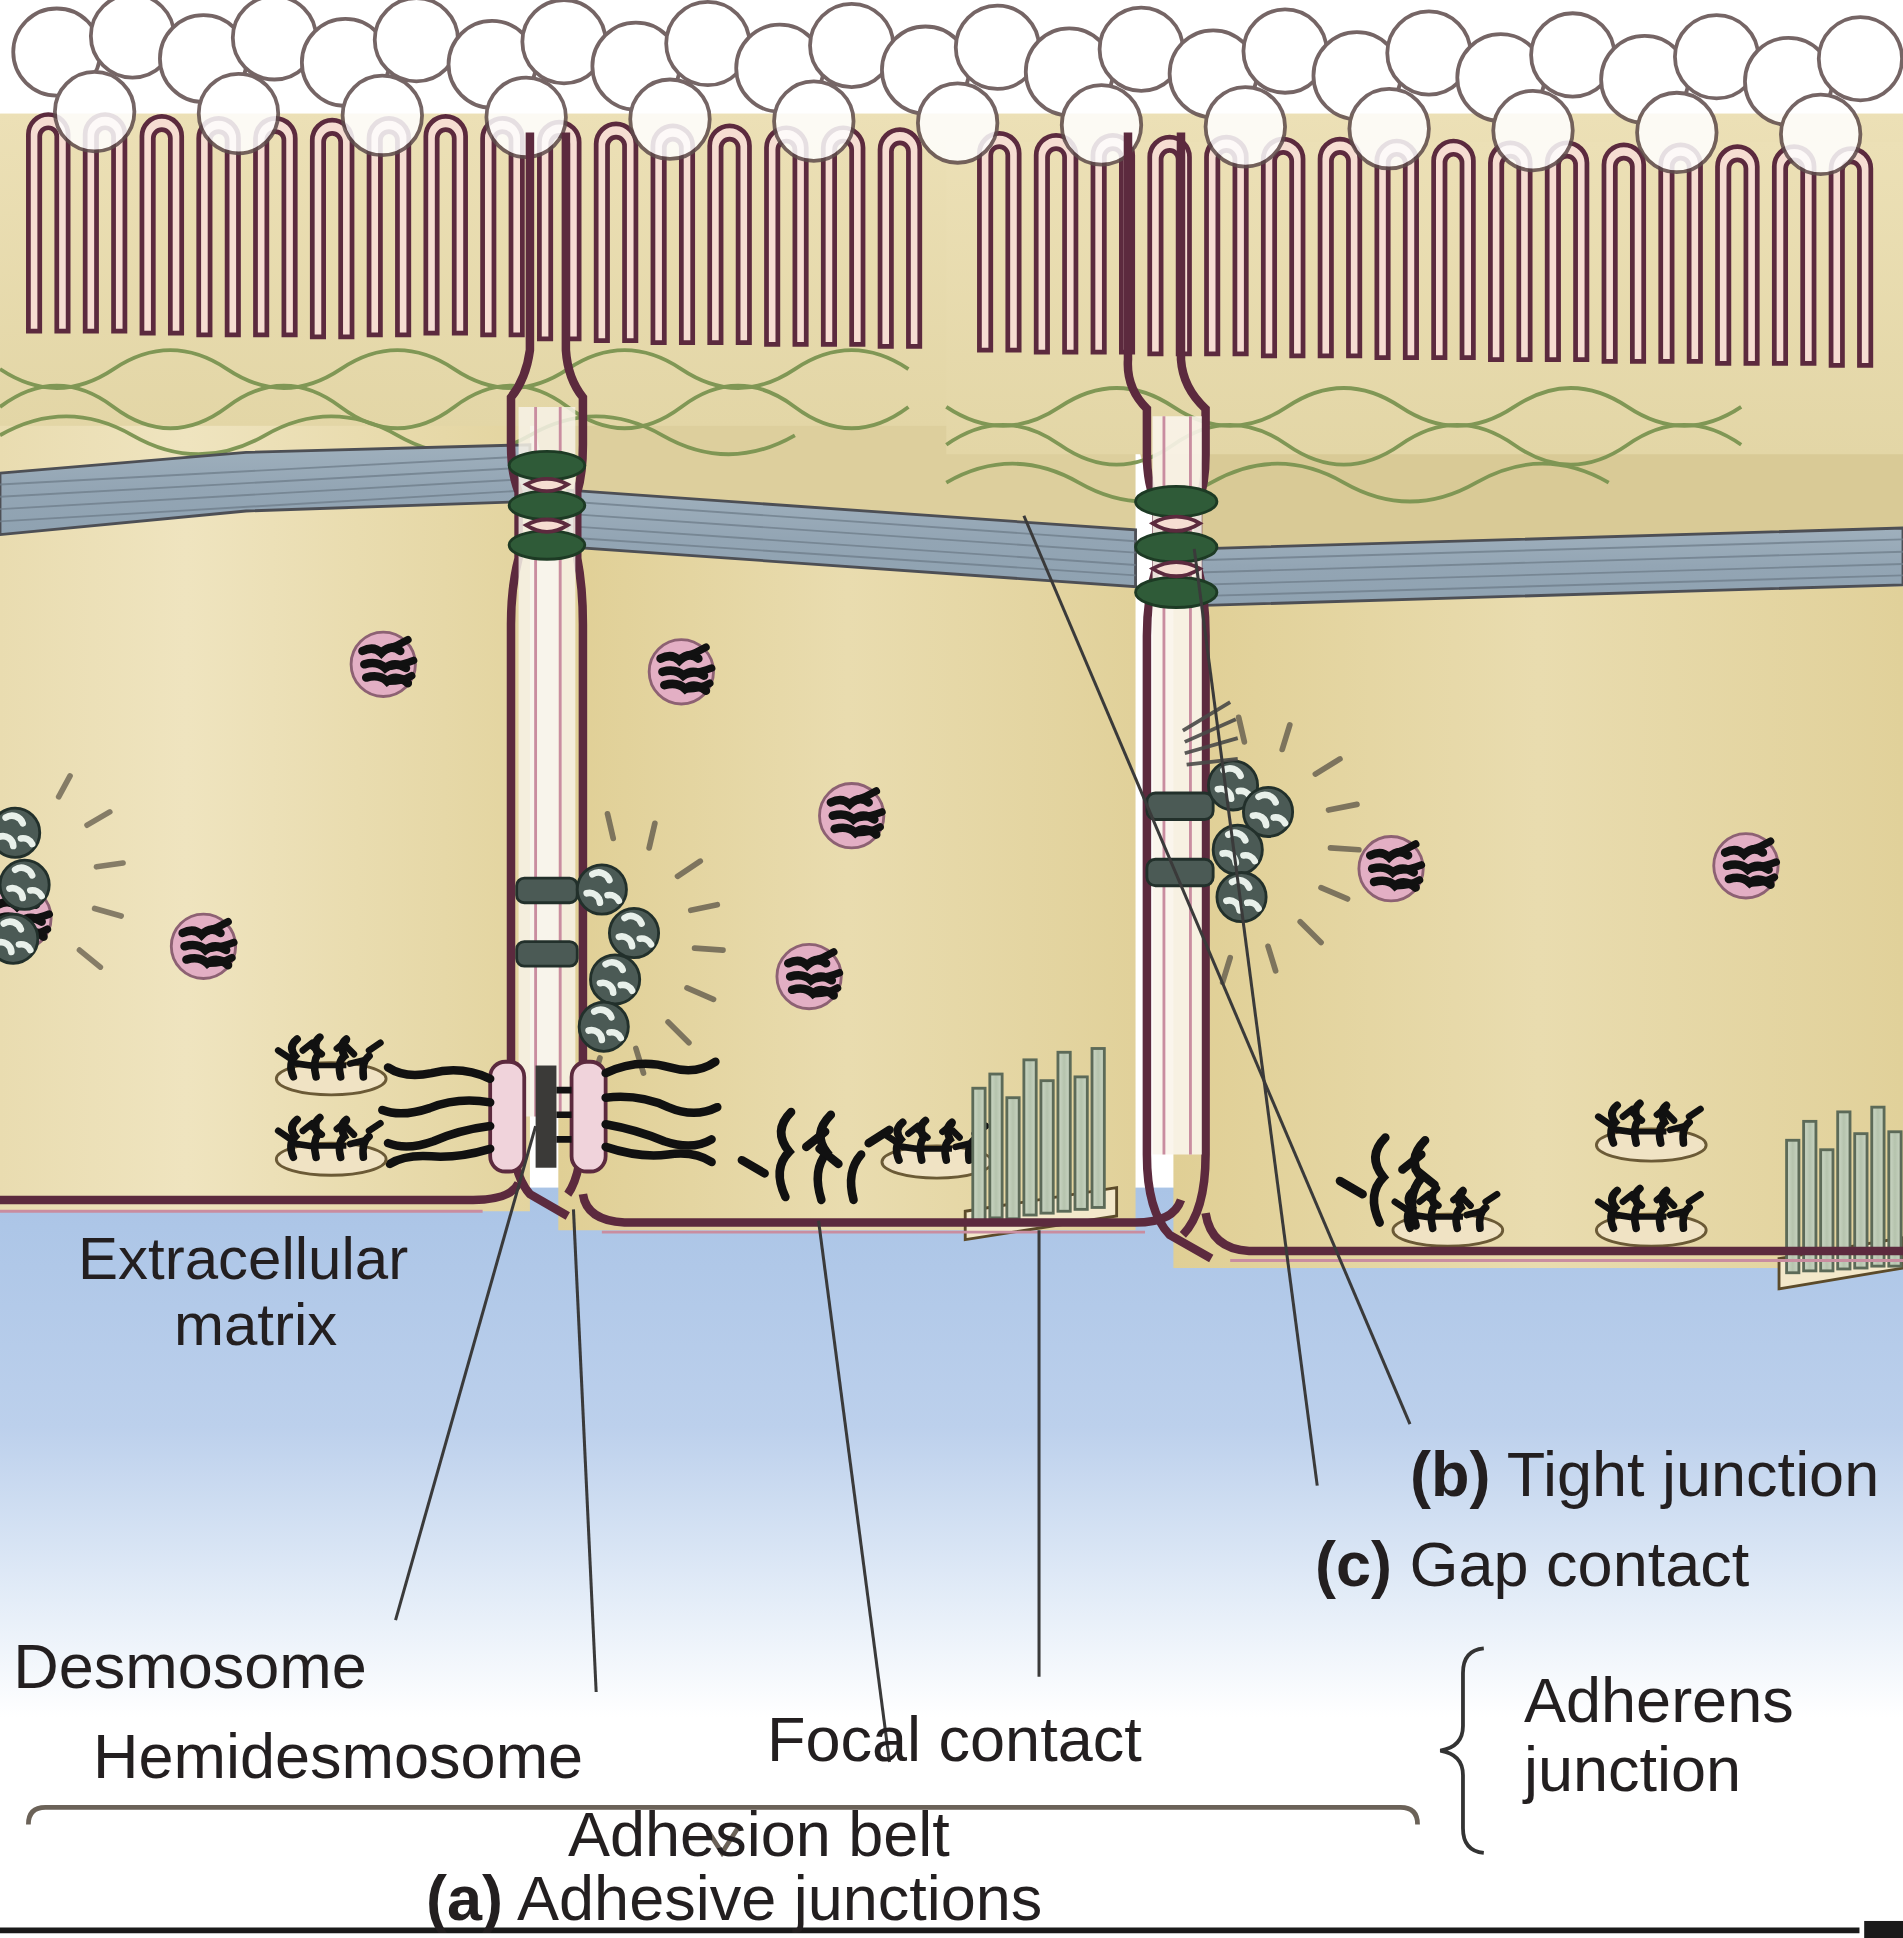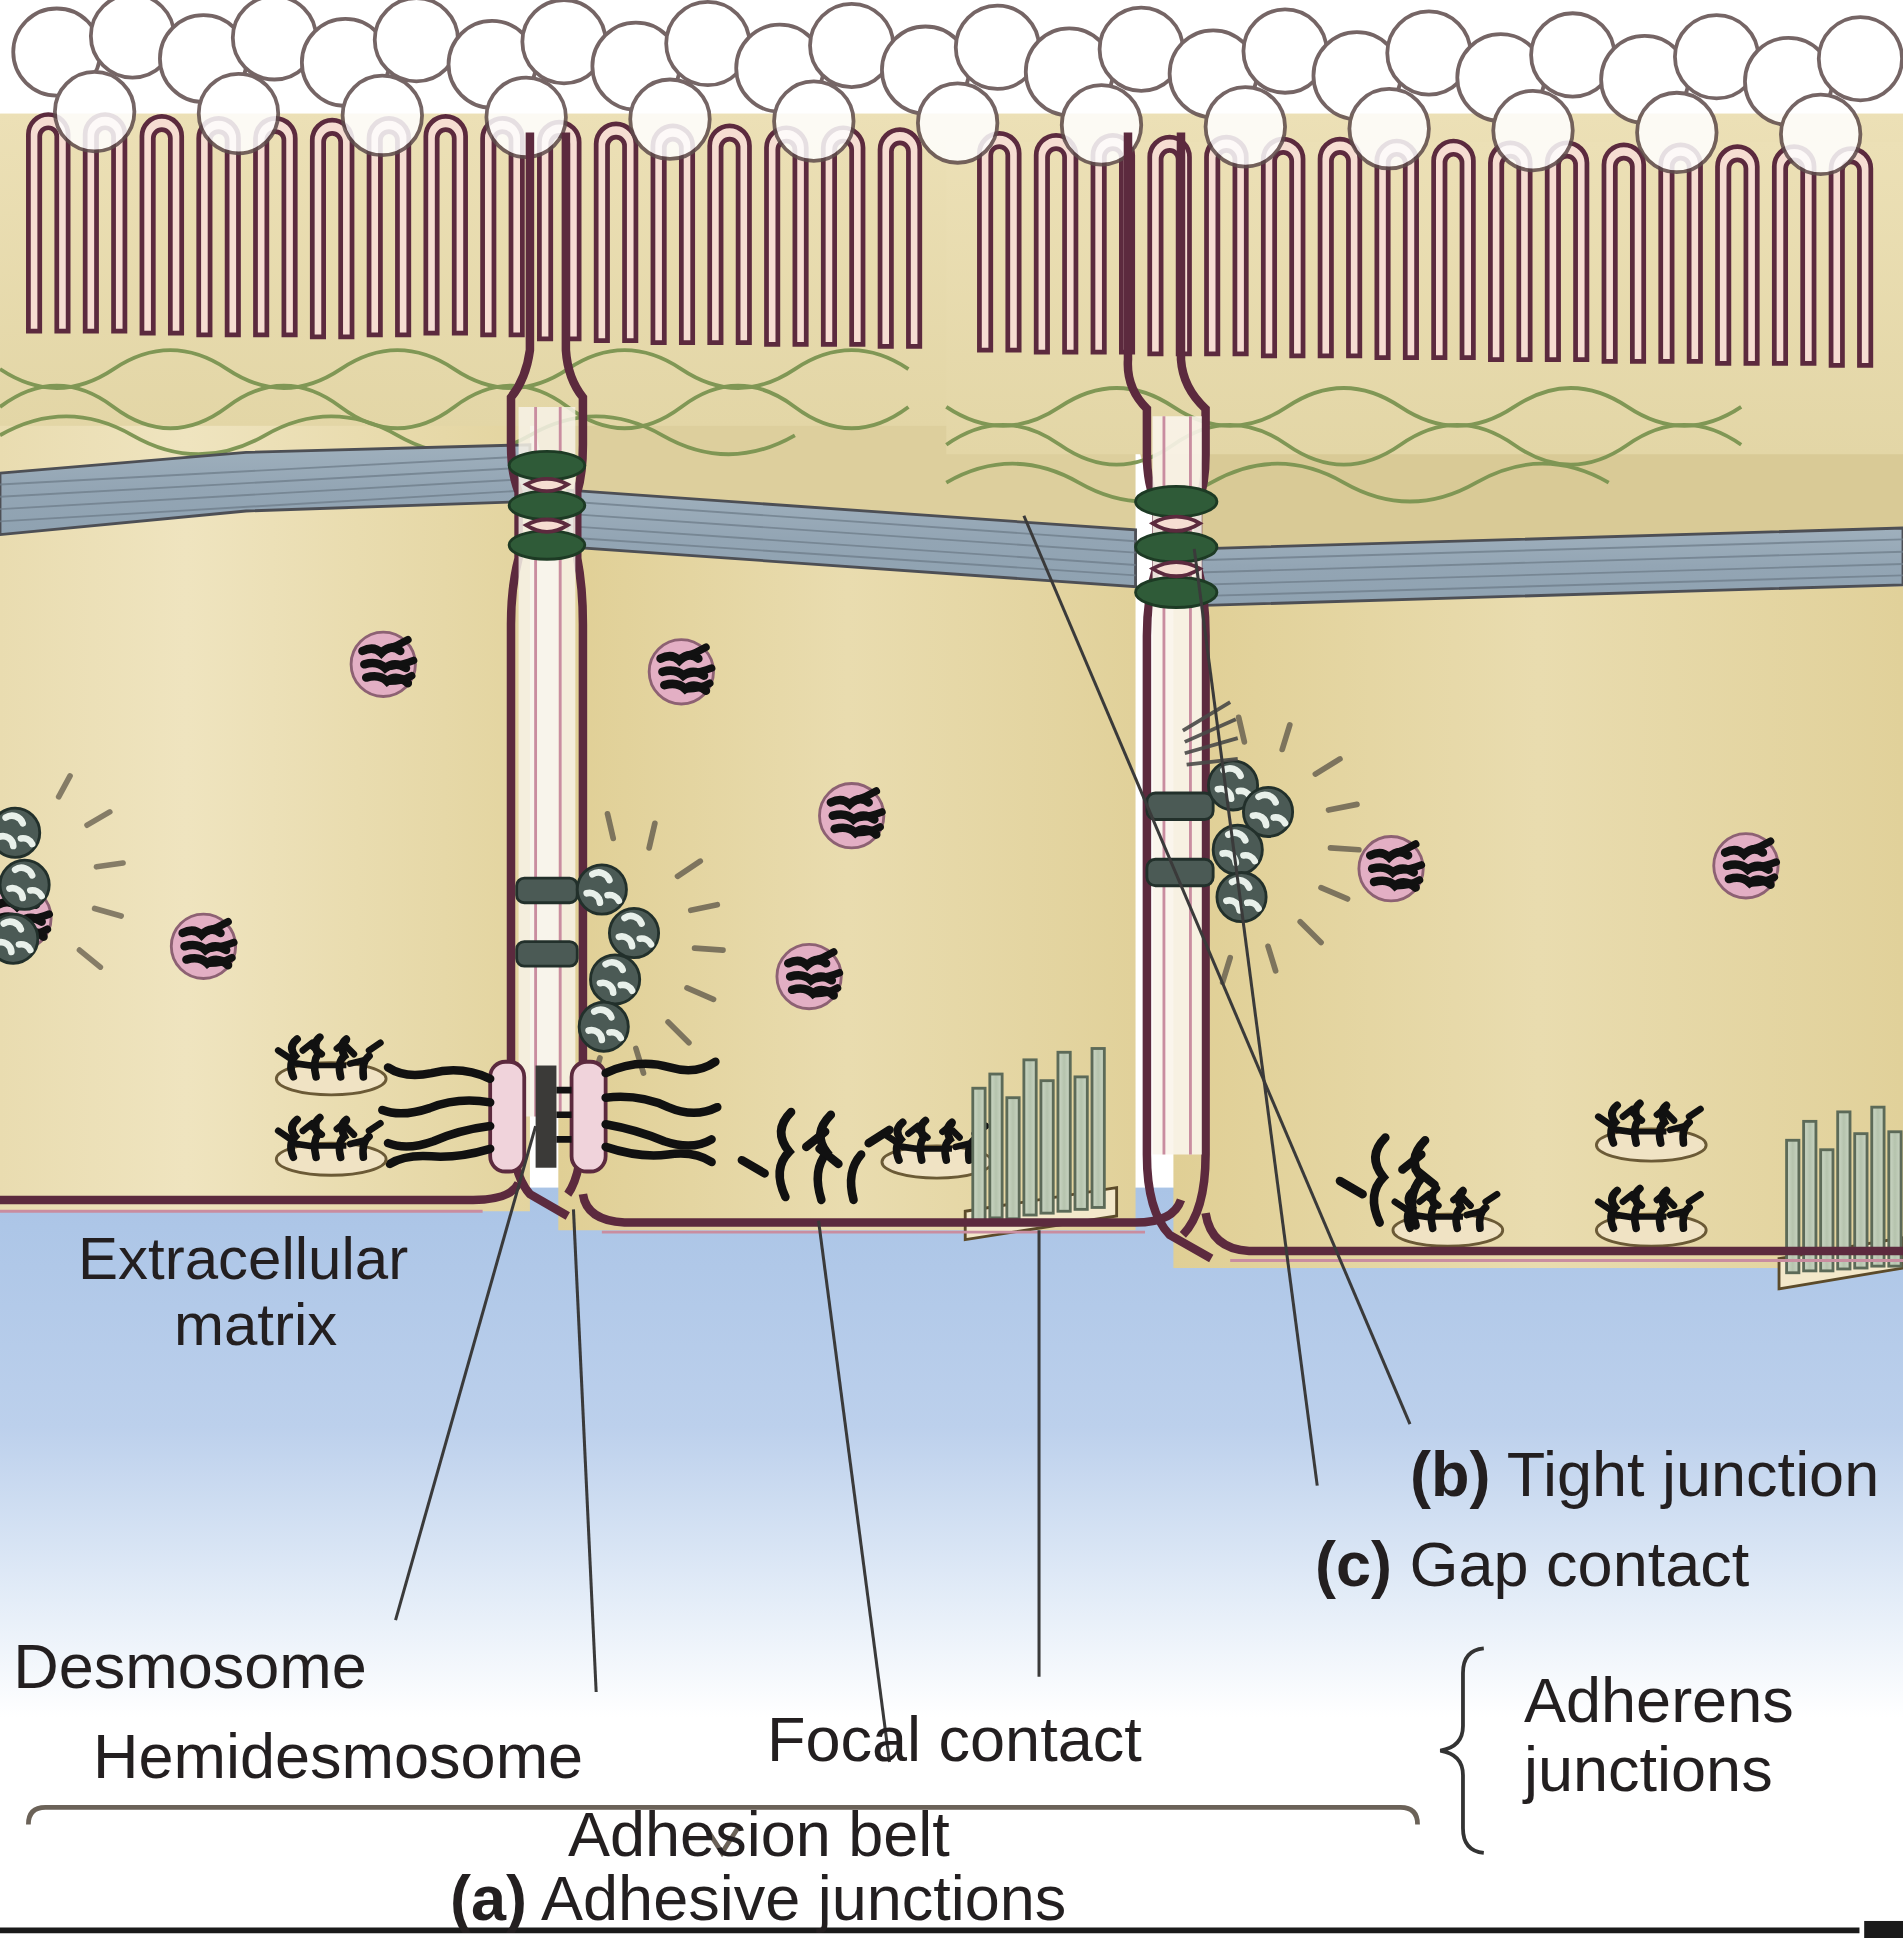--- a/index.html
+++ b/index.html
@@ -432,32 +432,32 @@
 <div class="lbl lbl-lg" style="left:13.2px;top:1630px;">Desmosome</div>
 
 <div class="lbl lbl-lg" style="left:93px;top:1720px;">Hemidesmosome</div>
 
 <div class="lbl lbl-lg" style="left:568px;top:1798px;">Adhesion belt</div>
 
 <div class="lbl lbl-lg" style="left:767px;top:1703px;">Focal contact</div>
 
 <div class="lbl lbl-lg two-line" style="left:1524px;top:1666px;">
   <div>Adherens</div>
-  <div>junctions</div>
+  <div>junction</div>
 </div>
 
 <div class="lbl lbl-lg" style="left:1410px;top:1438px;">
   <span class="lbl-b">(b)</span>
   <span>Tight junction</span>
 </div>
 
 <div class="lbl lbl-lg" style="left:1315px;top:1528px;">
   <span class="lbl-b">(c)</span>
   <span>Gap contact</span>
 </div>
 
-<div class="lbl lbl-lg" style="left:450px;top:1862px;">
+<div class="lbl lbl-lg" style="left:426px;top:1862px;">
   <span class="lbl-b">(a)</span>
   <span>Adhesive junctions</span>
 </div>
 
 </div>
 
 
 </body></html>

